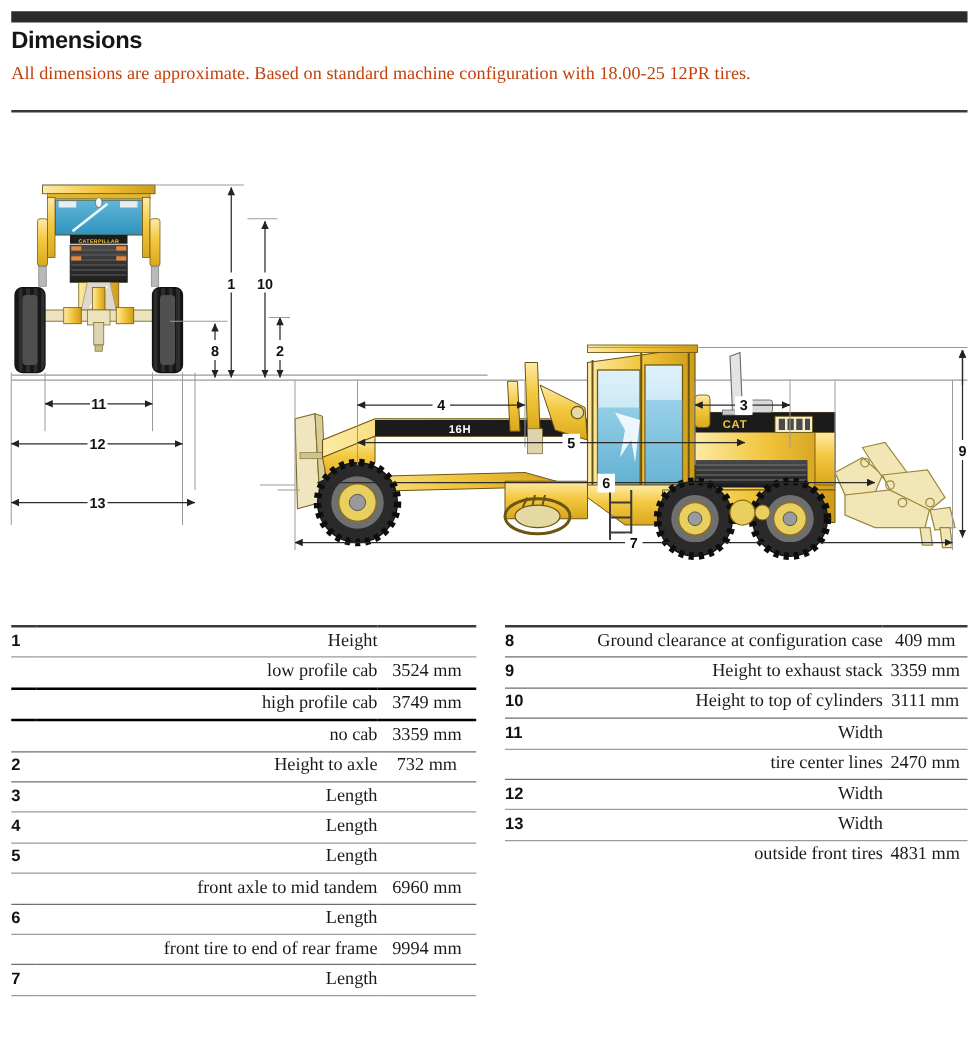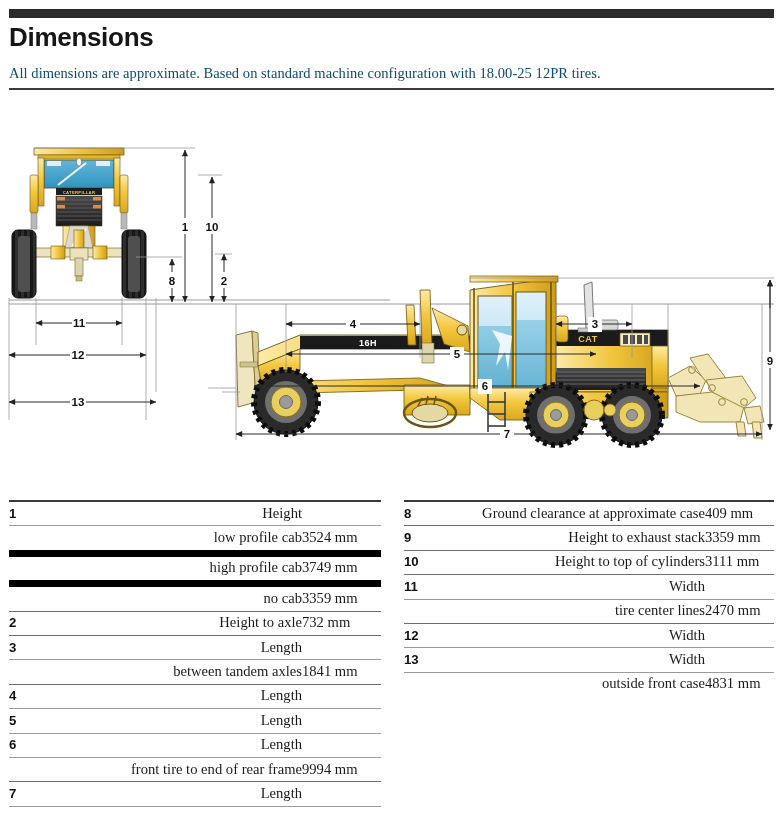--- a/index.html
+++ b/index.html
@@ -14,26 +14,26 @@
   .page{position:relative;width:783px;height:830px;}
 
   
   .topbar{
     position:absolute;left:9px;top:9px;width:765px;height:9px;
     background:#2b2b2b;
   }
   .title{
     position:absolute;left:9px;top:22px;
     font-family:"Liberation Sans", sans-serif;
-    font-weight:bold;font-size:26px;letter-spacing:-0.3px;
+    font-weight:bold;font-size:19px;letter-spacing:-0.3px;
     color:#161616;
   }
   .subtitle{
-    position:absolute;left:9px;top:65px;
-    font-size:14.5px;color:#0c4a6e;letter-spacing:0.05px;
+    position:absolute;left:9px;top:51px;
+    font-size:14.5px;color:#c2410c;letter-spacing:0.05px;
   }
   .rule-under-sub{
     position:absolute;left:9px;top:88px;width:765px;height:0;
     border-top:2.2px solid #3a3a3a;
   }
 
   
   .illus{
     position:absolute;left:0;top:130px;width:783px;height:320px;
   }
@@ -60,25 +60,25 @@
     width:20px;
     font-family:"Liberation Sans", sans-serif;
     font-weight:bold;font-size:13.2px;
     text-align:left;
     padding-right:2px;
     color:#111;
   }
   td.num.wide{width:24px;}
   td.lbl{text-align:right;padding-left:3px;}
   td.lbl.indent{padding-left:21px;}
-  td.val{text-align:left;white-space:nowrap;}
+  td.val{text-align:center;white-space:nowrap;}
 
   tr.grp > td{border-bottom:1px solid #9a9a9a;}
   tr.sub > td{border-bottom:1.7px solid #6e6e6e;}
-  tr.sub-mid > td{border-bottom:7px solid #000000;}
+  tr.sub-mid > td{border-bottom:2px solid #000000;}
   tr.top-rule > td{border-top:2.2px solid #3a3a3a;}
   tr.nb > td{border-bottom:none;}
 </style>
 </head>
 <body>
 
 <div class="page">
 
   <div class="topbar"></div>
 
@@ -434,34 +434,34 @@
           <tr class="sub">
             <td class="num">2</td>
             <td class="lbl">Height to axle</td>
             <td class="val">732 mm</td>
           </tr>
           <tr class="grp">
             <td class="num">3</td>
             <td class="lbl">Length</td>
             <td class="val"></td>
           </tr>
-          <tr class="sub">
-            <td class="num"></td>
-            <td class="lbl indent">between tandem axles</td>
-            <td class="val">1841 mm</td>
-          </tr>
           <tr class="grp">
             <td class="num">4</td>
             <td class="lbl">Length</td>
             <td class="val"></td>
           </tr>
           <tr class="grp">
             <td class="num">5</td>
             <td class="lbl">Length</td>
             <td class="val"></td>
+          </tr>
+          <tr class="sub">
+            <td class="num"></td>
+            <td class="lbl indent">front axle to mid tandem</td>
+            <td class="val">6960 mm</td>
           </tr>
           <tr class="grp">
             <td class="num">6</td>
             <td class="lbl">Length</td>
             <td class="val"></td>
           </tr>
           <tr class="sub">
             <td class="num"></td>
             <td class="lbl indent">front tire to end of rear frame</td>
             <td class="val">9994 mm</td>
@@ -474,21 +474,21 @@
 
         </tbody>
       </table>
     </div>
 
     <div class="col right">
       <table class="spec">
         <tbody>
           <tr class="sub top-rule">
             <td class="num wide">8</td>
-            <td class="lbl">Ground clearance at approximate case</td>
+            <td class="lbl">Ground clearance at configuration case</td>
             <td class="val">409 mm</td>
           </tr>
           <tr class="sub">
             <td class="num wide">9</td>
             <td class="lbl">Height to exhaust stack</td>
             <td class="val">3359 mm</td>
           </tr>
           <tr class="sub">
             <td class="num wide">10</td>
             <td class="lbl">Height to top of cylinders</td>
@@ -509,21 +509,21 @@
             <td class="lbl">Width</td>
             <td class="val"></td>
           </tr>
           <tr class="grp">
             <td class="num wide">13</td>
             <td class="lbl">Width</td>
             <td class="val"></td>
           </tr>
           <tr class="nb">
             <td class="num wide"></td>
-            <td class="lbl indent">outside front case</td>
+            <td class="lbl indent">outside front tires</td>
             <td class="val">4831 mm</td>
           </tr>
         </tbody>
       </table>
     </div>
 
   </div>
 </div>
 
 </body></html>

